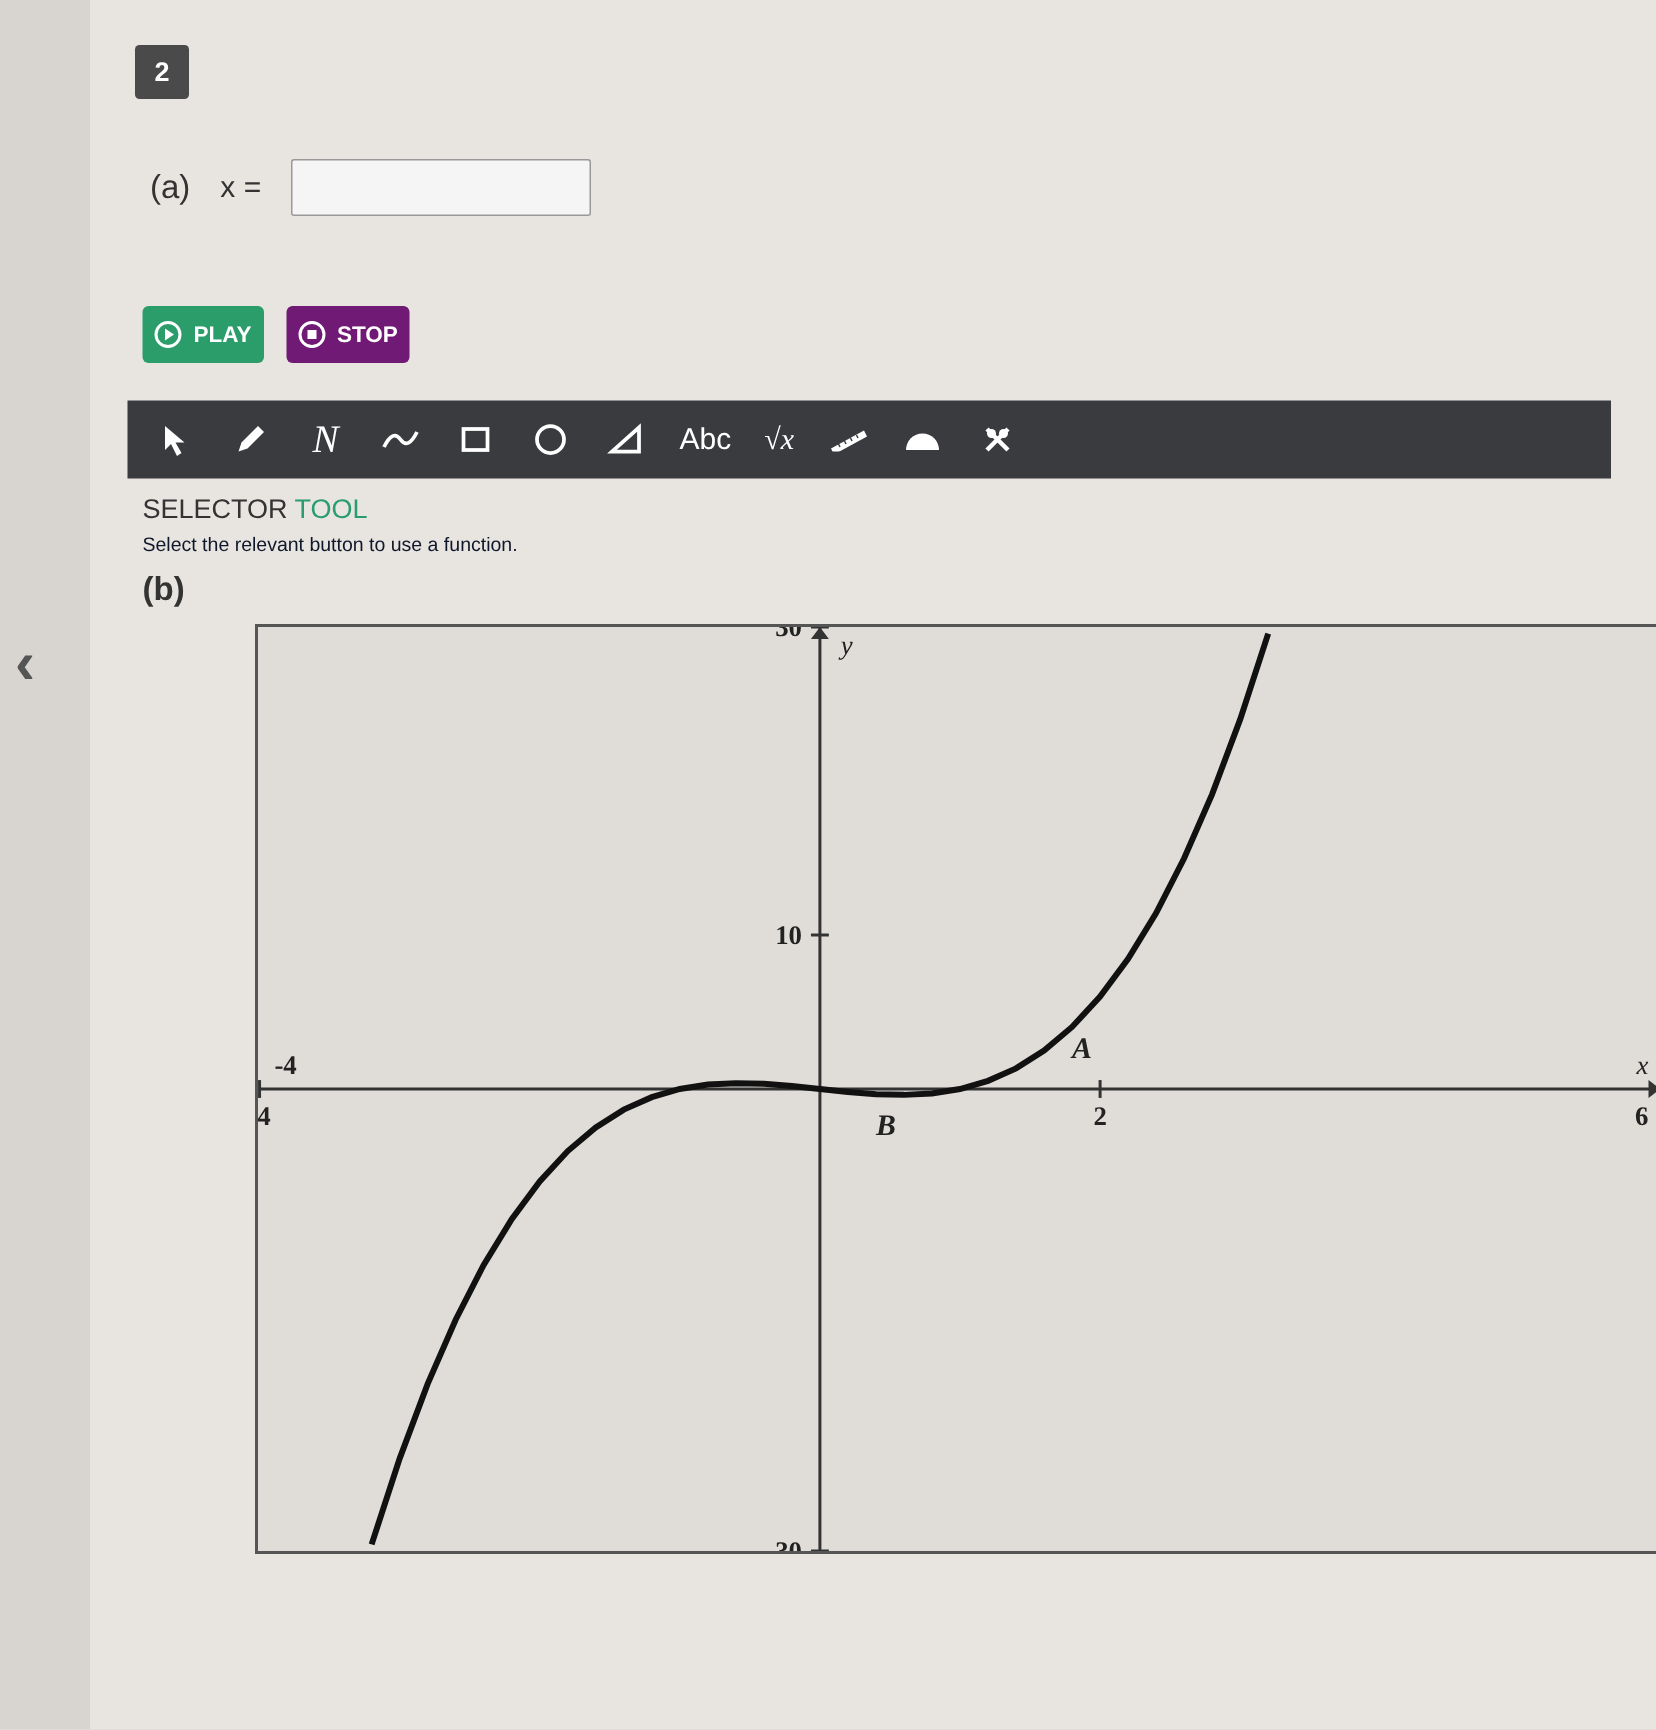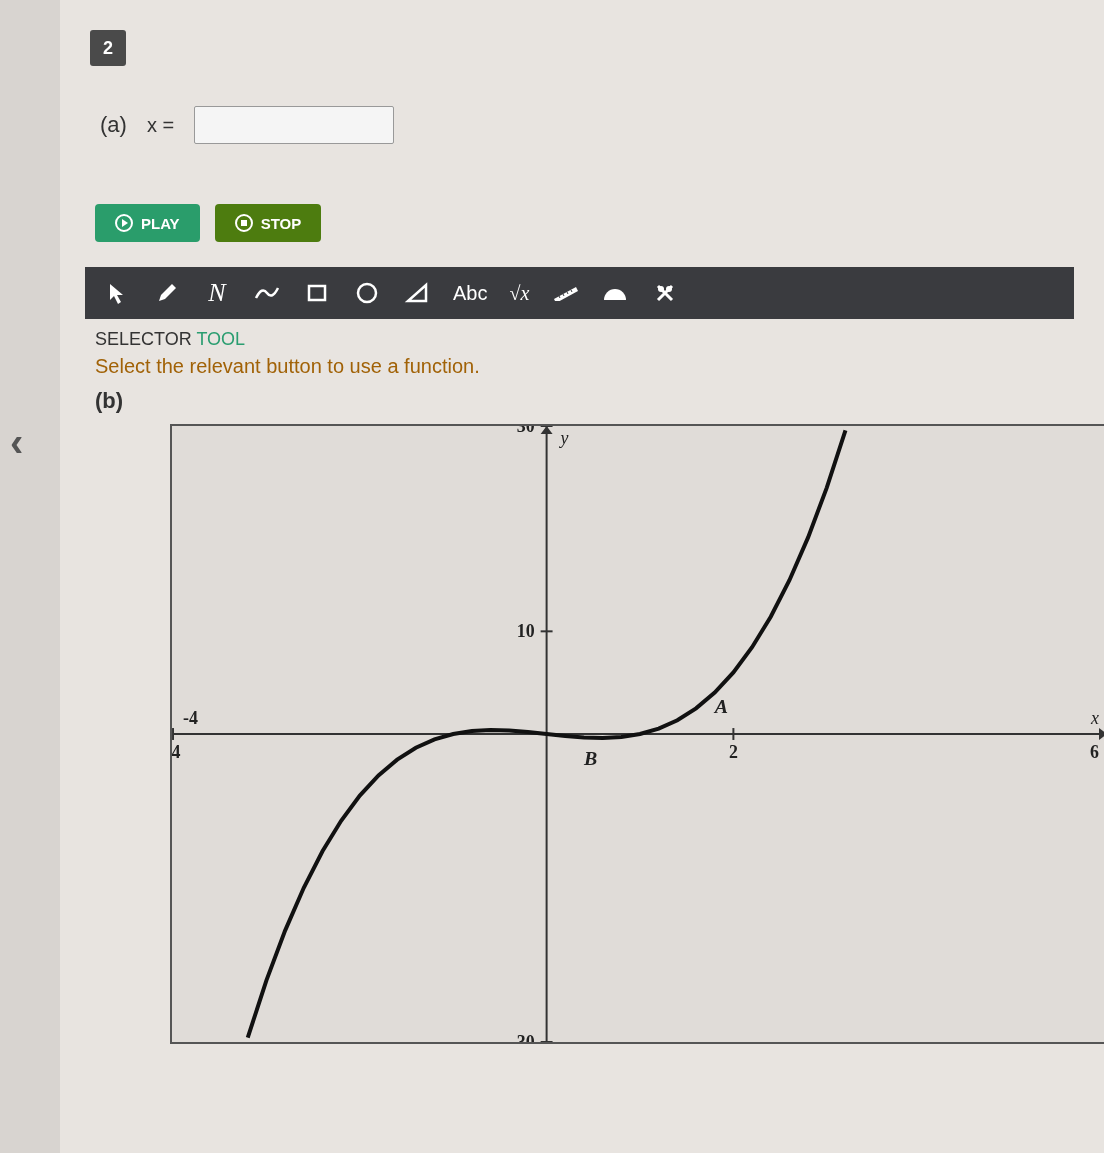--- a/index.html
+++ b/index.html
@@ -70,30 +70,30 @@
     .button-row {
       display: flex;
       gap: 15px;
       margin-bottom: 25px;
       margin-left: 5px;
     }
     .btn {
       display: flex;
       align-items: center;
       gap: 8px;
-      padding: 10px 20px;
+      padding: 10px 8px;
       border: none;
       border-radius: 4px;
       font-size: 15px;
       font-weight: bold;
       color: white;
       cursor: pointer;
     }
     .btn-play { background: #2a9d6b; }
-    .btn-stop { background: #4d7c0f; }
+    .btn-stop { background: #701a75; }
     .btn-icon-circle {
       width: 18px;
       height: 18px;
       border: 2px solid white;
       border-radius: 50%;
       display: flex;
       align-items: center;
       justify-content: center;
     }
     .play-tri {
@@ -125,22 +125,22 @@
       height: 28px;
       cursor: pointer;
     }
     .tool-text-label {
       color: #333;
       font-size: 18px;
       margin: 10px 0 5px 5px;
     }
     .tool-text-label .highlight { color: #2a9d70; }
     .tool-hint {
-      color: #a16207;
-      font-size: 20px;
+      color: #0f172a;
+      font-size: 13px;
       margin: 0 0 10px 5px;
     }
     .part-b-row {
       display: flex;
       align-items: baseline;
       gap: 15px;
       margin: 5px 0 10px 5px;
       font-size: 22px;
       color: #333;
     }

